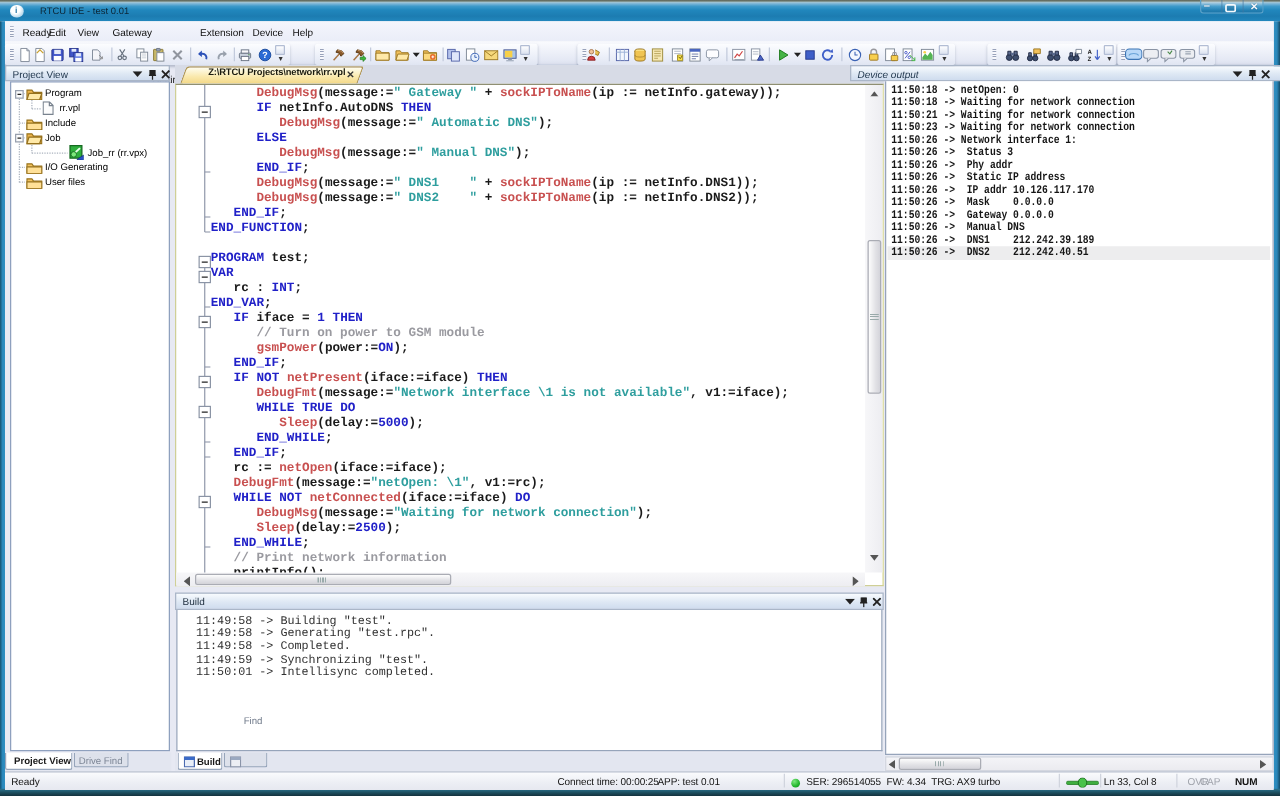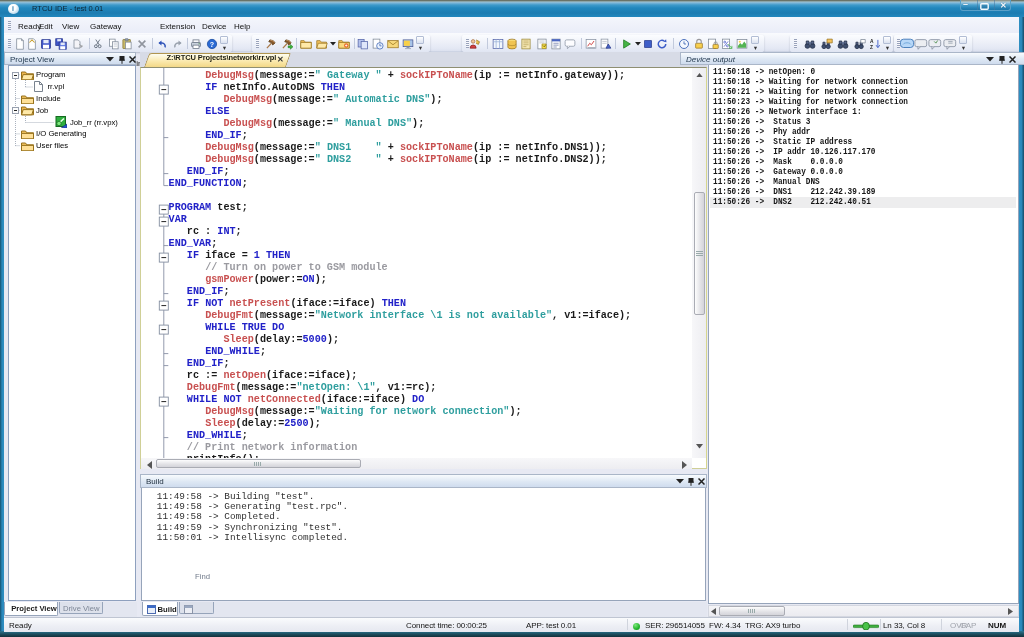--- a/index.html
+++ b/index.html
@@ -612,39 +612,39 @@
 <svg class="abs" style="left:1008px;top:608px;" width="5" height="7">
     <path d="M0 0 v7 L5 3.5z" fill="#555"></path>
   </svg>
 <div class="thumbh" style="left:719px;top:606px;width:66px;height:9.5px;"></div>
 <div class="gripdots" style="left:748px;top:609px;"></div>
 
 <div class="btabband" style="left:4px;top:601.5px;width:133px;height:15.5px;"></div>
 <div class="tabbox" style="left:4px;top:601.5px;width:54px;height:14px;background:#fff;"></div>
 <div class="btab" style="left:11.2px;top:604.3px;font-weight:bold;">Project View</div>
 <div class="tabbox" style="left:59px;top:601.5px;width:44px;height:12.5px;background:#dde1eb;"></div>
-<div class="btab" style="left:63px;top:604.3px;color:#7d8696;">Drive View</div>
+<div class="btab" style="left:63px;top:604.3px;color:#7d8696;">Drive Find</div>
 
 <div class="btabband" style="left:140px;top:601.5px;width:567px;height:15.5px;"></div>
 <div class="tabbox" style="left:142px;top:601.5px;width:36px;height:14px;background:#fff;"></div>
 <svg class="abs" style="left:146.5px;top:605px;" width="9" height="9">
     <rect x="0.5" y="0.5" width="8" height="8" fill="#e8eef8" stroke="#4a6ab0"></rect>
     <rect x="0.5" y="0.5" width="8" height="2.5" fill="#3a6ac8"></rect>
   </svg>
 <div class="btab" style="left:157.5px;top:604.7px;font-weight:bold;">Build</div>
 <div class="tabbox" style="left:179px;top:601.5px;width:35px;height:12.5px;background:#dde1eb;"></div>
 <svg class="abs" style="left:183.5px;top:604.5px;" width="9" height="9">
     <rect x="0.5" y="0.5" width="8" height="8" fill="#eceef4" stroke="#8a94a8"></rect>
     <rect x="0.5" y="0.5" width="8" height="2.5" fill="#9aa8c0"></rect>
   </svg>
 <div class="btab" style="left:195px;top:572px;color:#707a8a;">Find</div>
 
 <div class="abs" id="statusbar"></div>
 <div class="st" style="left:9px;">Ready</div>
-<div class="st" style="left:406px;">Connect time: 00:00:25</div>
+<div class="st" style="left:446px;">Connect time: 00:00:25</div>
 <div class="st" style="left:526px;">APP: test  0.01</div>
 <div class="stsep" style="left:627px;"></div>
 <div class="abs" style="left:632.5px;top:623px;width:7px;height:7px;border-radius:50%;background:radial-gradient(circle at 35% 30%,#7de87d,#22b52c 60%,#0f8a18);"></div>
 <div class="st" style="left:645px;">SER: 296514055&nbsp; FW: 4.34&nbsp; TRG: AX9 turbo</div>
 <div class="stsep" style="left:847px;"></div>
 <div class="stsep" style="left:880px;"></div>
 <svg class="abs" style="left:853px;top:622px;" width="26" height="8">
   <rect x="0" y="3" width="26" height="2.6" rx="1.3" fill="#3fae3f" stroke="#1e7a1e" stroke-width="0.6"></rect>
   <ellipse cx="13" cy="4.2" rx="3.4" ry="3.9" fill="#49c249" stroke="#156815" stroke-width="0.7"></ellipse>
 </svg>

